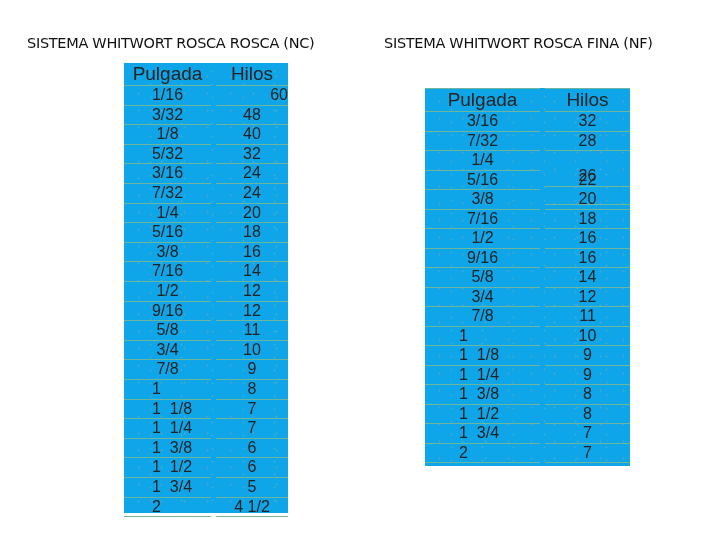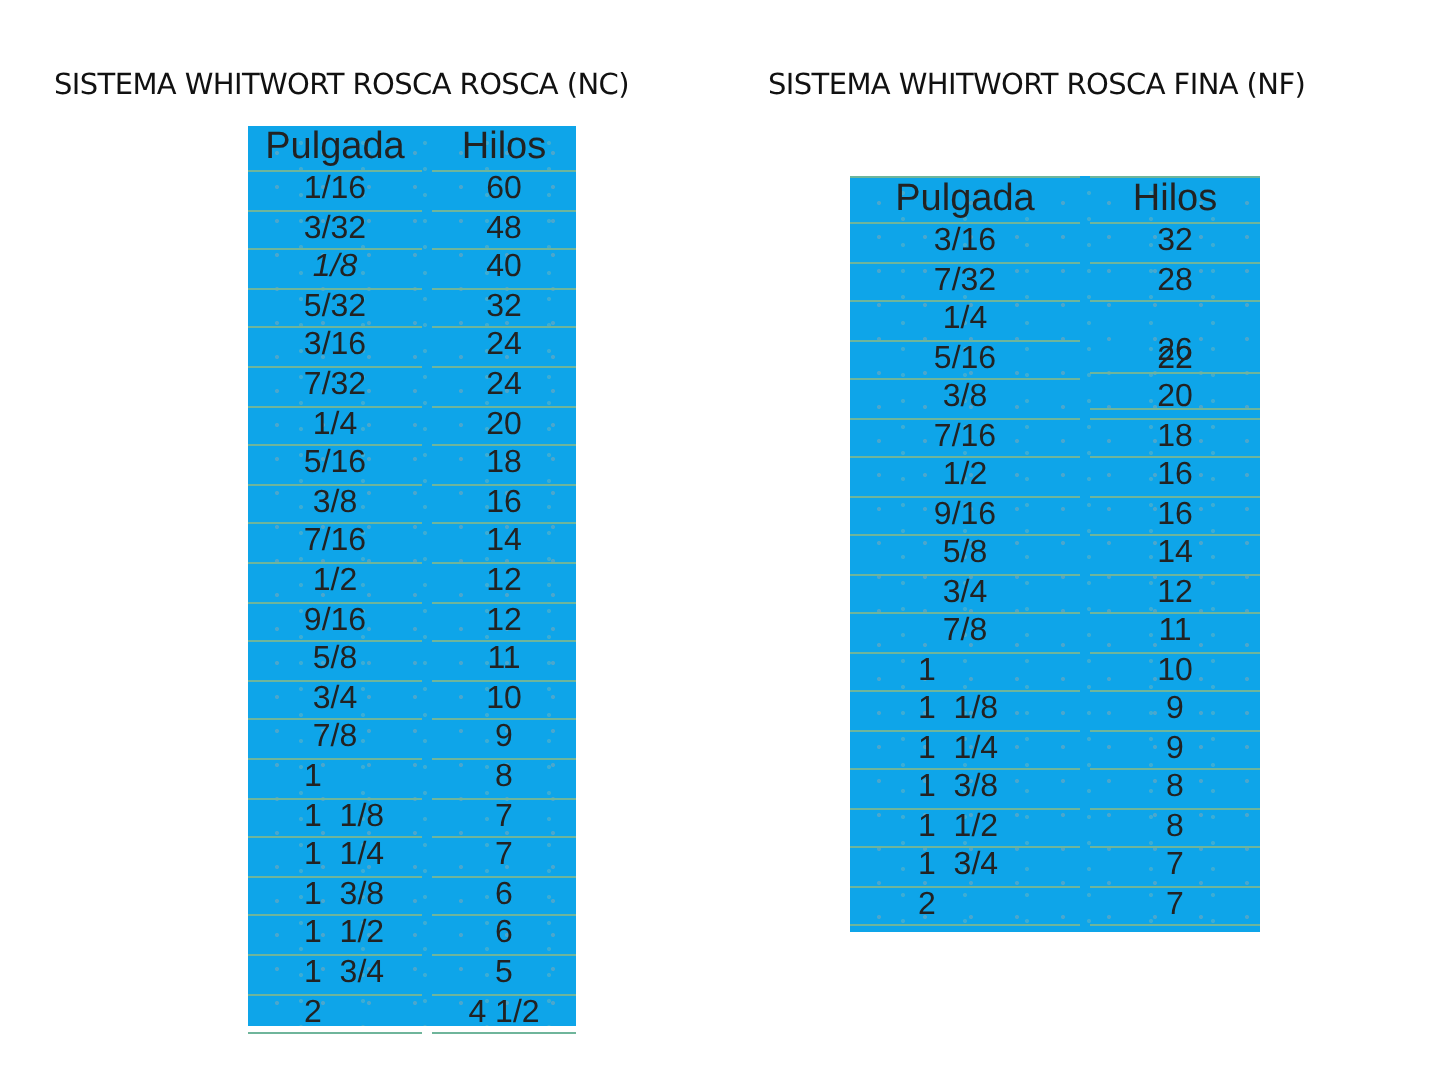--- a/index.html
+++ b/index.html
@@ -43,21 +43,21 @@
 <body>
 
 <div id="title-left" class="title">SISTEMA WHITWORT ROSCA ROSCA (NC)</div>
 <div id="title-right" class="title">SISTEMA WHITWORT ROSCA FINA (NF)</div>
 
 <div class="tbl" id="coarse" style="left:124px; top:63px; width:164px; height:450px;">
   <div class="col" style="left:0; width:87px;">
       <div class="cell head" style="top: 0px; width: 87px; height: 23px; line-height: 21px;">Pulgada</div>
       <div class="cell" style="top: 23px; width: 87px; height: 19.6px; line-height: 18.1px; white-space: pre;">1/16</div>
       <div class="cell" style="top: 42.6px; width: 87px; height: 19.6px; line-height: 18.1px; white-space: pre;">3/32</div>
-      <div class="cell" style="top: 62.2px; width: 87px; height: 19.6px; line-height: 18.1px; white-space: pre; font-style: italic;">1/8</div>
+      <div class="cell" style="top: 62.2px; width: 87px; height: 19.6px; line-height: 18.1px; white-space: pre;">1/8</div>
       <div class="cell" style="top: 81.8px; width: 87px; height: 19.6px; line-height: 18.1px; white-space: pre;">5/32</div>
       <div class="cell" style="top: 101.4px; width: 87px; height: 19.6px; line-height: 18.1px; white-space: pre;">3/16</div>
       <div class="cell" style="top: 121px; width: 87px; height: 19.6px; line-height: 18.1px; white-space: pre;">7/32</div>
       <div class="cell" style="top: 140.6px; width: 87px; height: 19.6px; line-height: 18.1px; white-space: pre;">1/4</div>
       <div class="cell" style="top: 160.2px; width: 87px; height: 19.6px; line-height: 18.1px; white-space: pre;">5/16</div>
       <div class="cell" style="top: 179.8px; width: 87px; height: 19.6px; line-height: 18.1px; white-space: pre;">3/8</div>
       <div class="cell" style="top: 199.4px; width: 87px; height: 19.6px; line-height: 18.1px; white-space: pre;">7/16</div>
       <div class="cell" style="top: 219px; width: 87px; height: 19.6px; line-height: 18.1px; white-space: pre;">1/2</div>
       <div class="cell" style="top: 238.6px; width: 87px; height: 19.6px; line-height: 18.1px; white-space: pre;">9/16</div>
       <div class="cell" style="top: 258.2px; width: 87px; height: 19.6px; line-height: 18.1px; white-space: pre;">5/8</div>
@@ -66,21 +66,21 @@
       <div class="cell left-al" style="padding-left: 28px; top: 317px; width: 87px; height: 19.6px; line-height: 18.1px; white-space: pre;">1</div>
       <div class="cell left-al" style="padding-left: 28px; top: 336.6px; width: 87px; height: 19.6px; line-height: 18.1px; white-space: pre;">1  1/8</div>
       <div class="cell left-al" style="padding-left: 28px; top: 356.2px; width: 87px; height: 19.6px; line-height: 18.1px; white-space: pre;">1  1/4</div>
       <div class="cell left-al" style="padding-left: 28px; top: 375.8px; width: 87px; height: 19.6px; line-height: 18.1px; white-space: pre;">1  3/8</div>
       <div class="cell left-al" style="padding-left: 28px; top: 395.4px; width: 87px; height: 19.6px; line-height: 18.1px; white-space: pre;">1  1/2</div>
       <div class="cell left-al" style="padding-left: 28px; top: 415px; width: 87px; height: 19.6px; line-height: 18.1px; white-space: pre;">1  3/4</div>
       <div class="cell left-al" style="padding-left: 28px; top: 434.6px; width: 87px; height: 19.6px; line-height: 18.1px; white-space: pre;">2</div>
     </div>
   <div class="col" style="left:92px; width:72px;">
       <div class="cell head" style="top: 0px; width: 72px; height: 23px; line-height: 21px;">Hilos</div>
-      <div class="cell" style="top: 23px; width: 72px; height: 19.6px; line-height: 18.1px; white-space: pre;">60</div>
+      <div class="cell" style="top: 23px; width: 72px; height: 19.6px; line-height: 18.1px; white-space: pre; text-align: right;">60</div>
       <div class="cell" style="top: 42.6px; width: 72px; height: 19.6px; line-height: 18.1px; white-space: pre;">48</div>
       <div class="cell" style="top: 62.2px; width: 72px; height: 19.6px; line-height: 18.1px; white-space: pre;">40</div>
       <div class="cell" style="top: 81.8px; width: 72px; height: 19.6px; line-height: 18.1px; white-space: pre;">32</div>
       <div class="cell" style="top: 101.4px; width: 72px; height: 19.6px; line-height: 18.1px; white-space: pre;">24</div>
       <div class="cell" style="top: 121px; width: 72px; height: 19.6px; line-height: 18.1px; white-space: pre;">24</div>
       <div class="cell" style="top: 140.6px; width: 72px; height: 19.6px; line-height: 18.1px; white-space: pre;">20</div>
       <div class="cell" style="top: 160.2px; width: 72px; height: 19.6px; line-height: 18.1px; white-space: pre;">18</div>
       <div class="cell" style="top: 179.8px; width: 72px; height: 19.6px; line-height: 18.1px; white-space: pre;">16</div>
       <div class="cell" style="top: 199.4px; width: 72px; height: 19.6px; line-height: 18.1px; white-space: pre;">14</div>
       <div class="cell" style="top: 219px; width: 72px; height: 19.6px; line-height: 18.1px; white-space: pre;">12</div>

